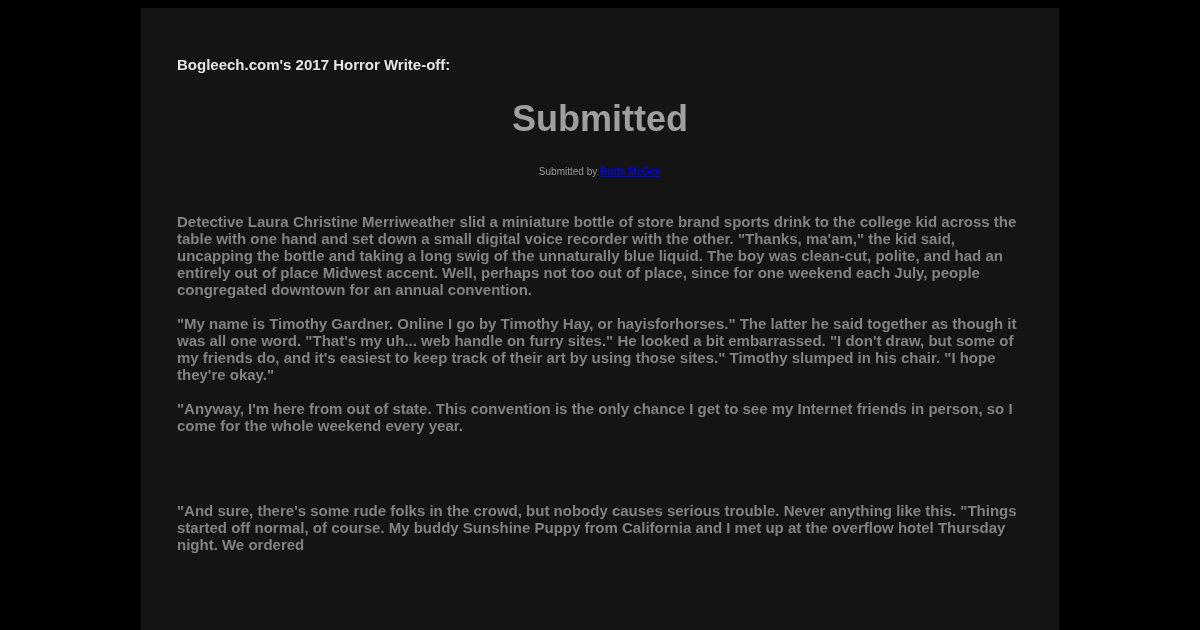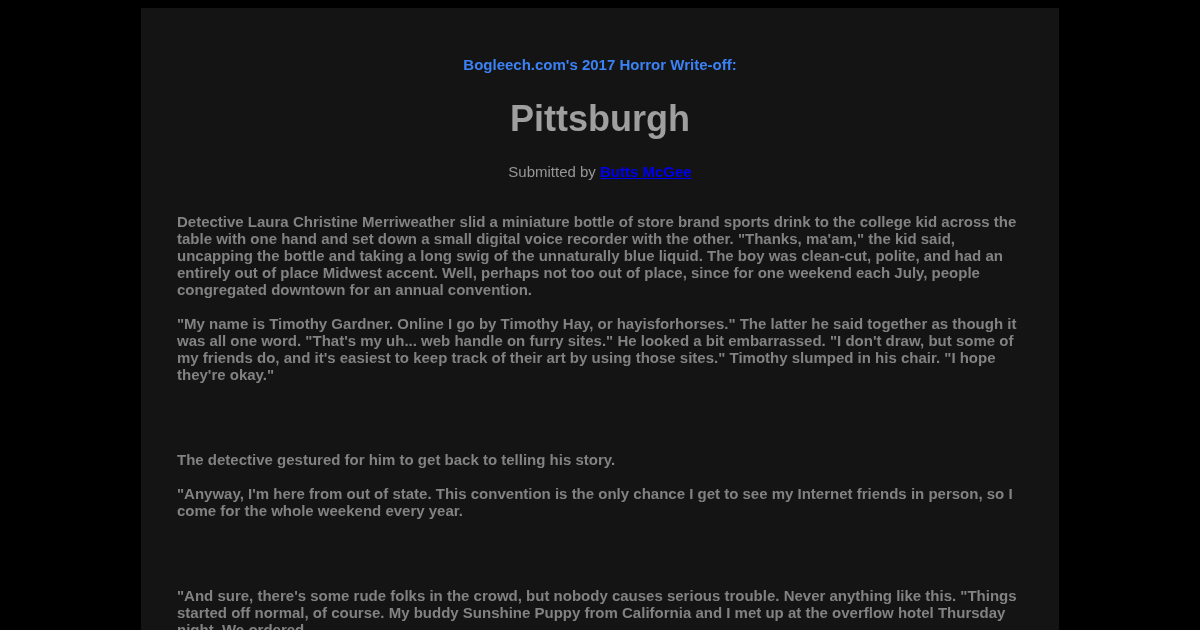--- a/index.html
+++ b/index.html
@@ -13,38 +13,37 @@
   .content {
     width: 918px;
     margin: 8px auto 0;
     background: #141414;
     min-height: 900px;
     box-sizing: border-box;
     padding: 48px 36px 40px;
   }
   .writeoff-header {
     margin: 0;
-    text-align: center;
     font-weight: bold;
     font-size: 15px;
     line-height: 17px;
-    color: #3b82f6;
+    color: #e5e5e5;
   }
   .story-title {
     margin: 25px 0 0;
     text-align: center;
     font-size: 36px;
     line-height: 41px;
     font-weight: bold;
     color: #9f9f9f;
   }
   .byline {
     margin: 24px 0 12px;
     text-align: center;
-    font-size: 15px;
+    font-size: 10px;
     line-height: 17px;
     color: #979797;
   }
   .byline a {
     color: #0000ee;
     font-weight: bold;
     text-decoration: underline;
     cursor: pointer;
   }
   .story {
@@ -56,28 +55,27 @@
   .story p { margin: 0 0 17px; font-weight: bold; }
   .story p.gap-large { margin-top: 68px; }
 </style>
 </head>
 <body>
 
 <div class="content">
 
   <p class="writeoff-header">Bogleech.com's 2017 Horror Write-off:</p>
 
-  <h1 class="story-title">Pittsburgh</h1>
+  <h1 class="story-title">Submitted</h1>
 
   <p class="byline">
     <span>Submitted by</span>
     <a href="#" class="author-link">Butts McGee</a>
   </p>
 
   <div class="story">
     <p>Detective Laura Christine Merriweather slid a miniature bottle of store brand sports drink to the college kid across the table with one hand and set down a small digital voice recorder with the other. "Thanks, ma'am," the kid said, uncapping the bottle and taking a long swig of the unnaturally blue liquid. The boy was clean-cut, polite, and had an entirely out of place Midwest accent. Well, perhaps not too out of place, since for one weekend each July, people congregated downtown for an annual convention.</p>
     <p>"My name is Timothy Gardner. Online I go by Timothy Hay, or hayisforhorses." The latter he said together as though it was all one word. "That's my uh... web handle on furry sites." He looked a bit embarrassed. "I don't draw, but some of my friends do, and it's easiest to keep track of their art by using those sites." Timothy slumped in his chair. "I hope they're okay."</p>
-    <p class="gap-large">The detective gestured for him to get back to telling his story.</p>
     <p>"Anyway, I'm here from out of state. This convention is the only chance I get to see my Internet friends in person, so I come for the whole weekend every year.</p>
     <p class="gap-large">"And sure, there's some rude folks in the crowd, but nobody causes serious trouble. Never anything like this. "Things started off normal, of course. My buddy Sunshine Puppy from California and I met up at the overflow hotel Thursday night. We ordered</p>
   </div>
 
 </div>
 
 </body></html>

